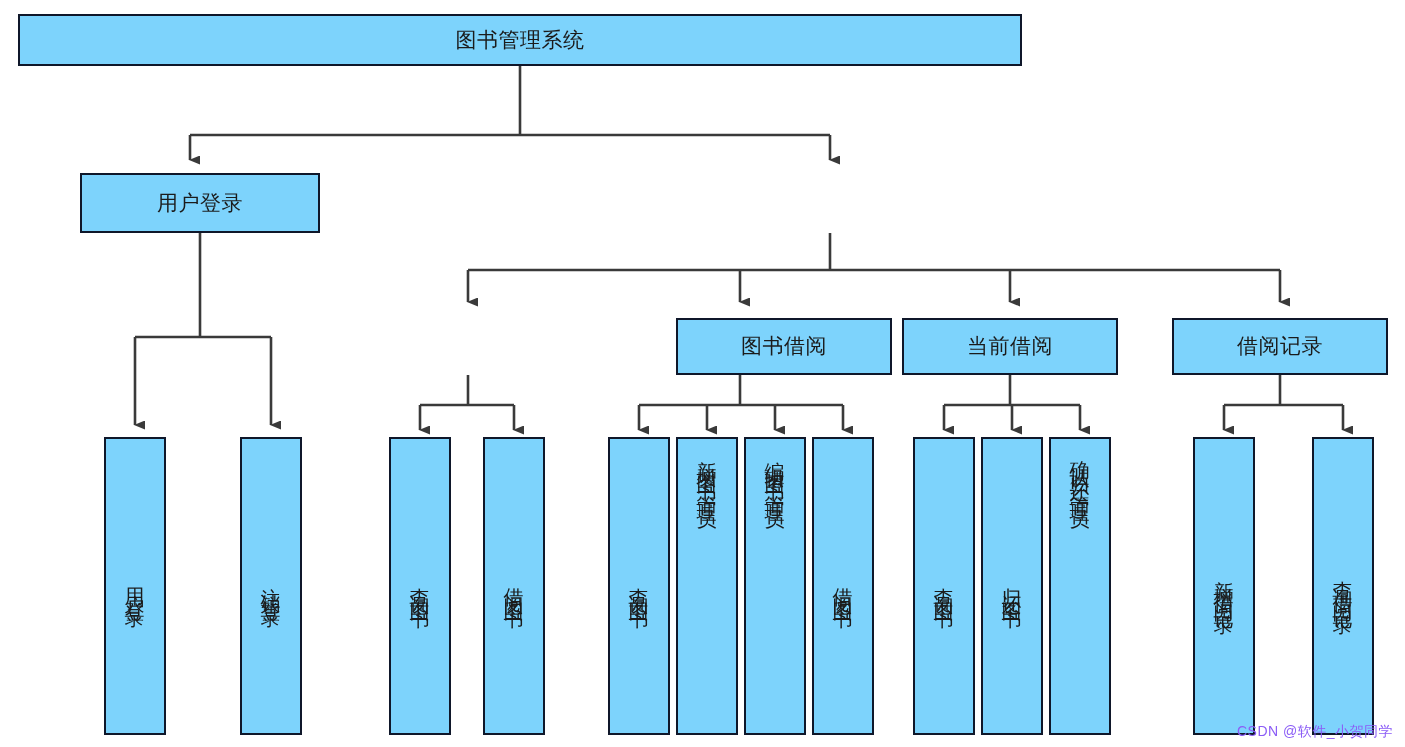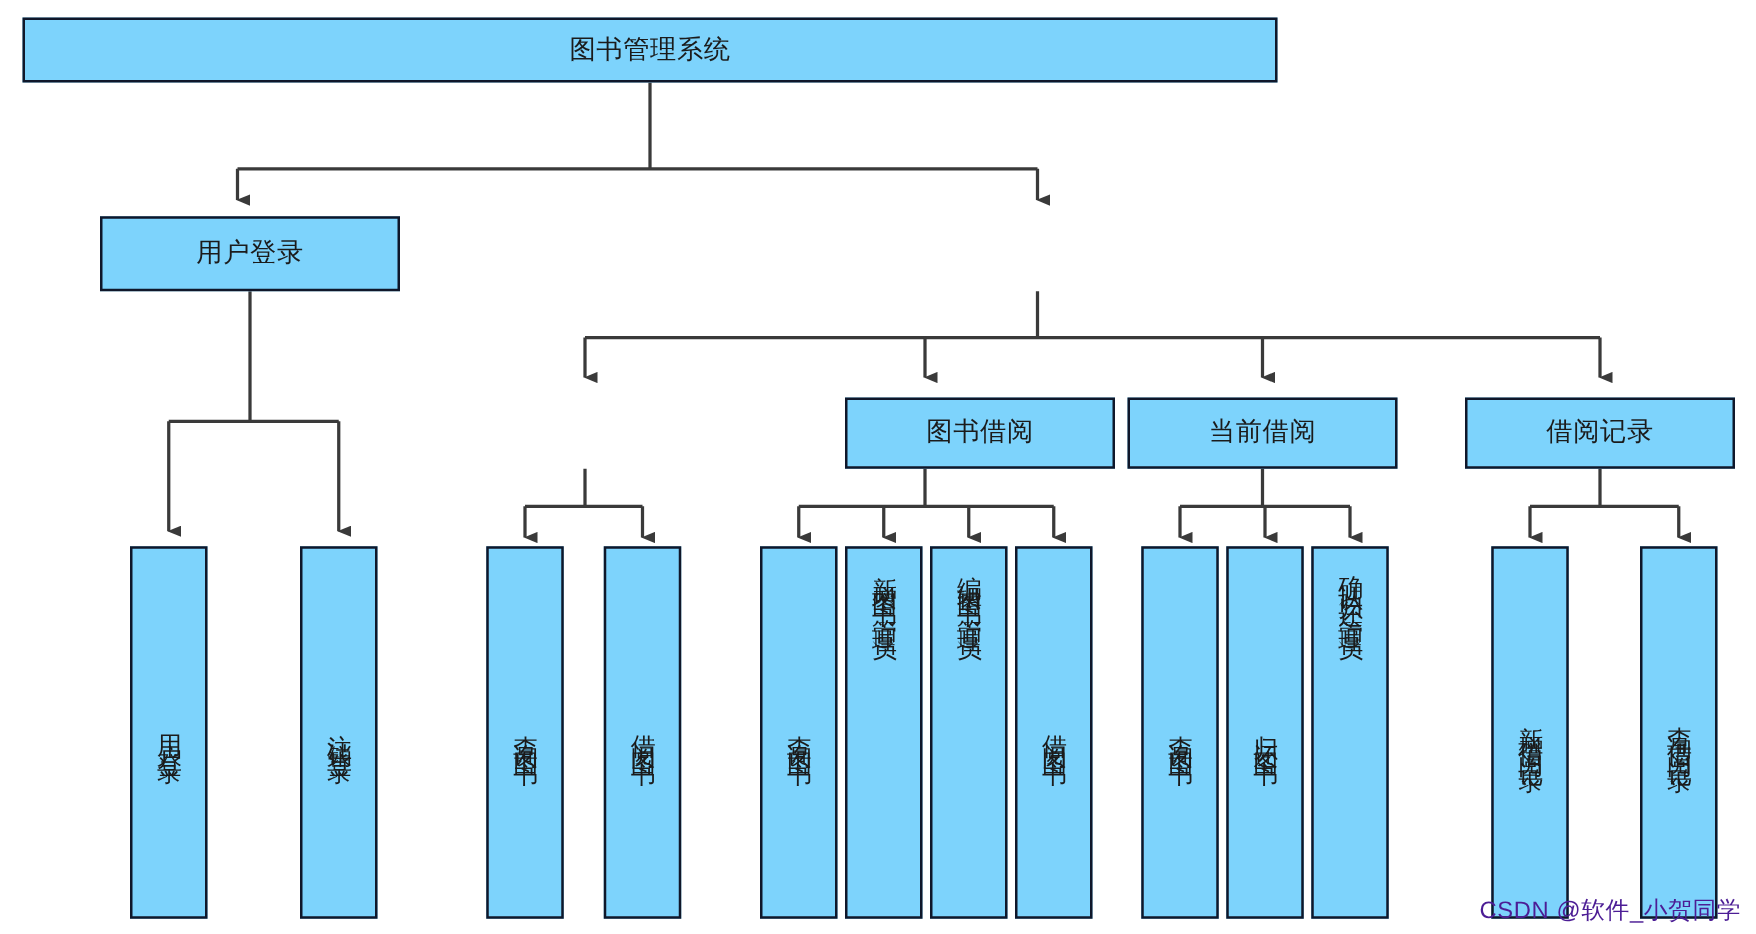--- a/index.html
+++ b/index.html
@@ -60,22 +60,22 @@
     text-align: left;
   }
   .node.vertical.centered {
     align-items: center;
     padding-top: 0;
   }
   #watermark {
     position: absolute;
     right: 12px;
     bottom: 6px;
-    color: #4c1d95;
-    font-size: 19px;
+    color: #8b5cf6;
+    font-size: 14px;
     letter-spacing: 0.5px;
     z-index: 5;
     white-space: nowrap;
   }
 </style>
 </head>
 <body>
 
 <div id="diagram-root">
 

